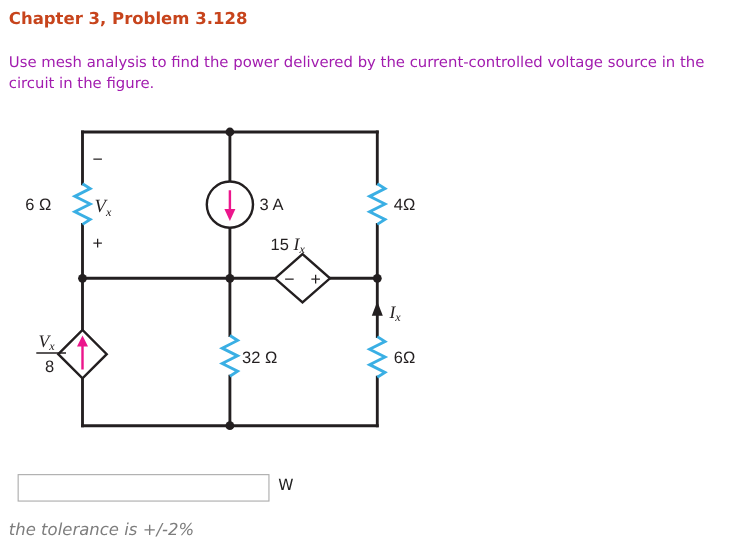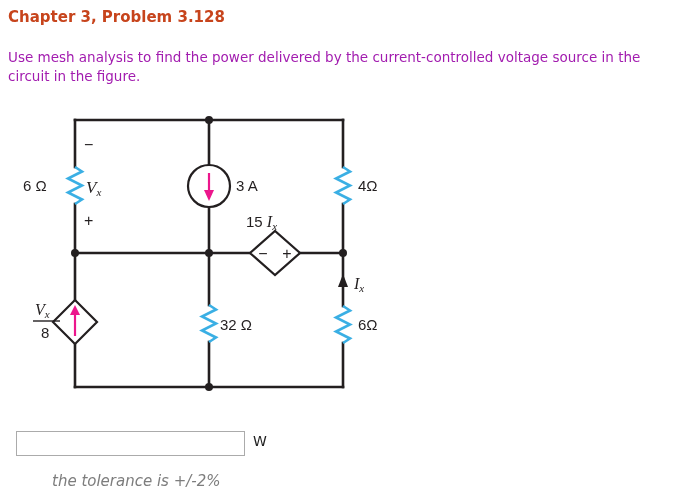--- a/index.html
+++ b/index.html
@@ -51,21 +51,20 @@
     margin-top: 2px;
     font-size: 14px;
     color: #222222;
   }
   .tolerance-note {
     position: absolute;
     left: 8px; top: 472px;
     font-style: italic;
     font-size: 15px;
     color: #7d7d7d;
-    margin-left: 44px;
   }
   
   text { fill: #231f20; }
   .val-label {
     font-family: "Liberation Sans", sans-serif;
     font-size: 15px;
   }
   .var-label {
     font-family: "Liberation Serif", serif;
     font-style: italic;

